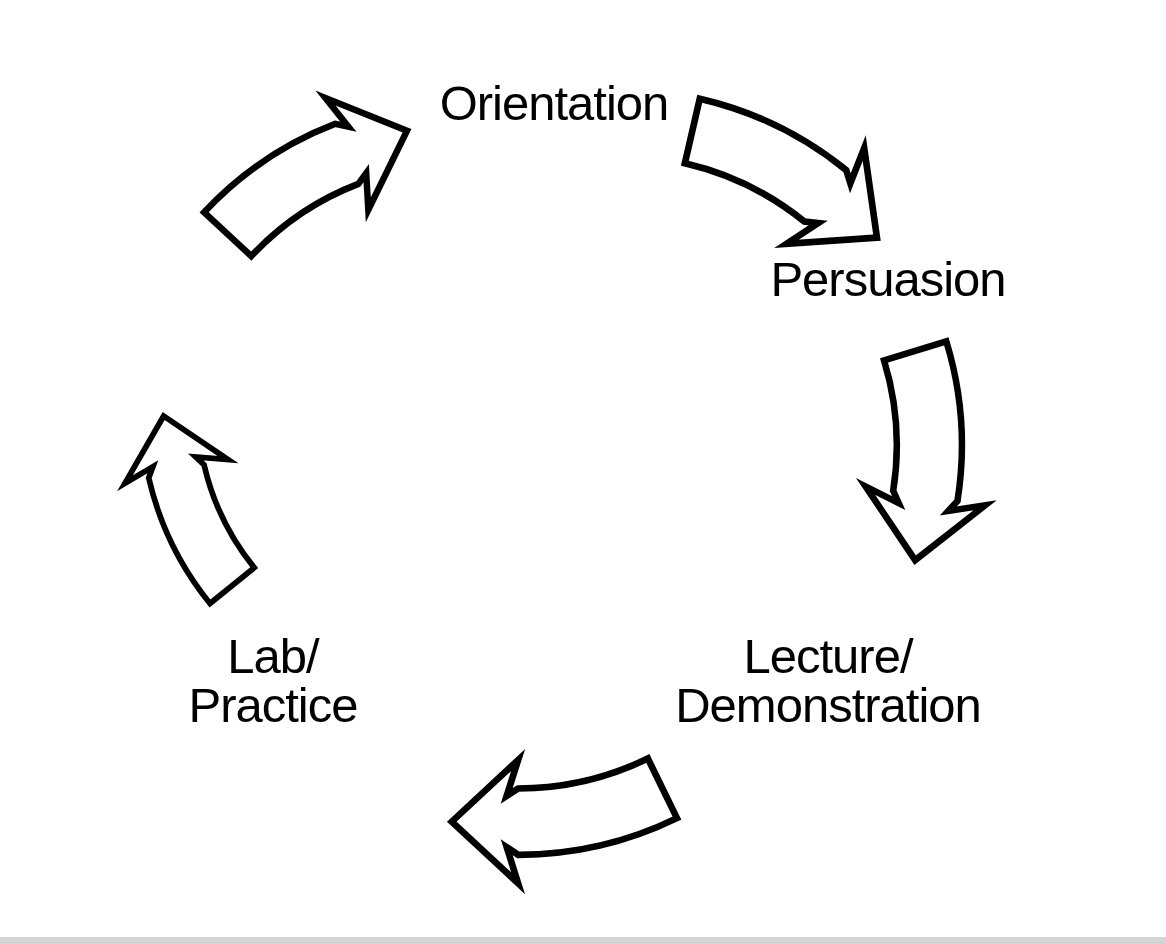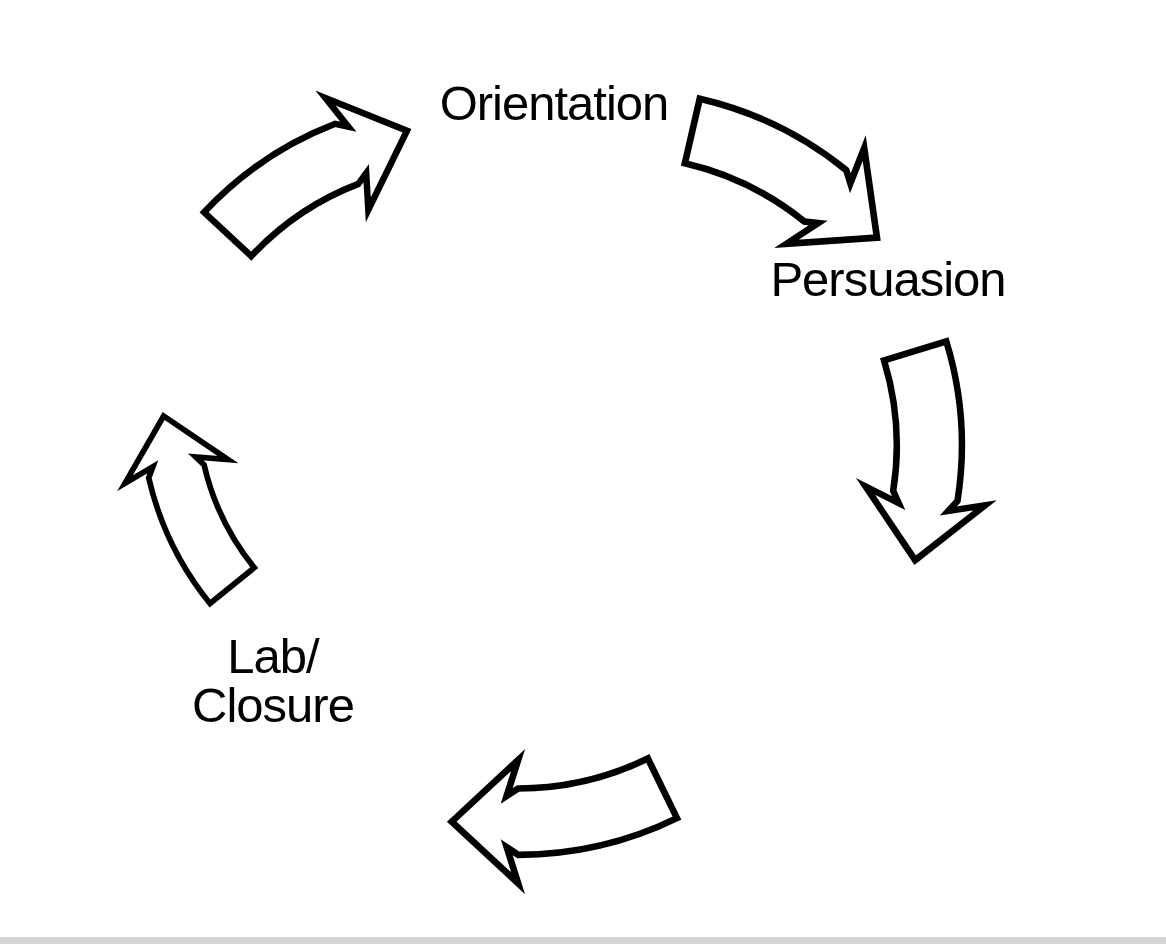--- a/index.html
+++ b/index.html
@@ -86,19 +86,21 @@
   </svg>
 
   <svg class="arrow arrow-l" viewBox="432 54 252 144">
     <use href="#curved-arrow-shape"></use>
   </svg>
 
   <div class="node-label label-orientation">Orientation</div>
 
   <div class="node-label label-persuasion">Persuasion</div>
 
+  <div class="node-label label-lecture-demonstration">Lecture/
+Demonstration</div>
 
   <div class="node-label label-lab-practice">Lab/
-Closure</div>
+Practice</div>
 
 
   <div class="bottom-edge"></div>
 </div>
 
 </body></html>

